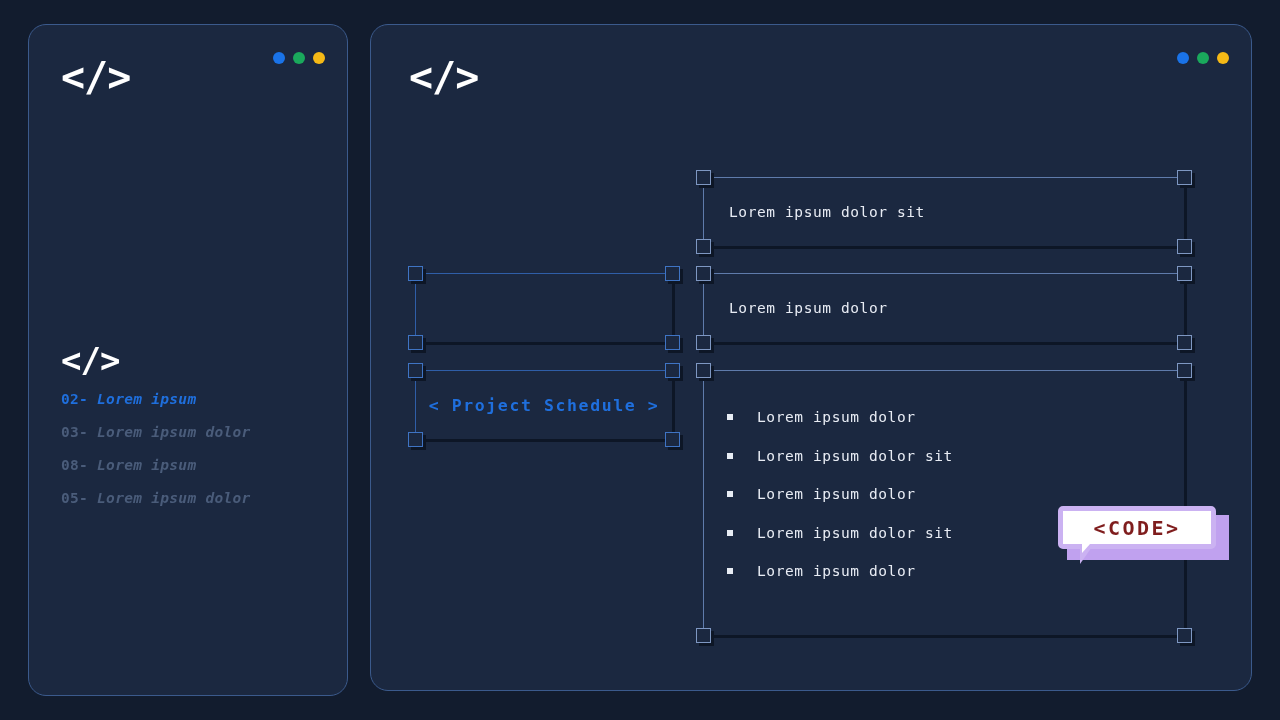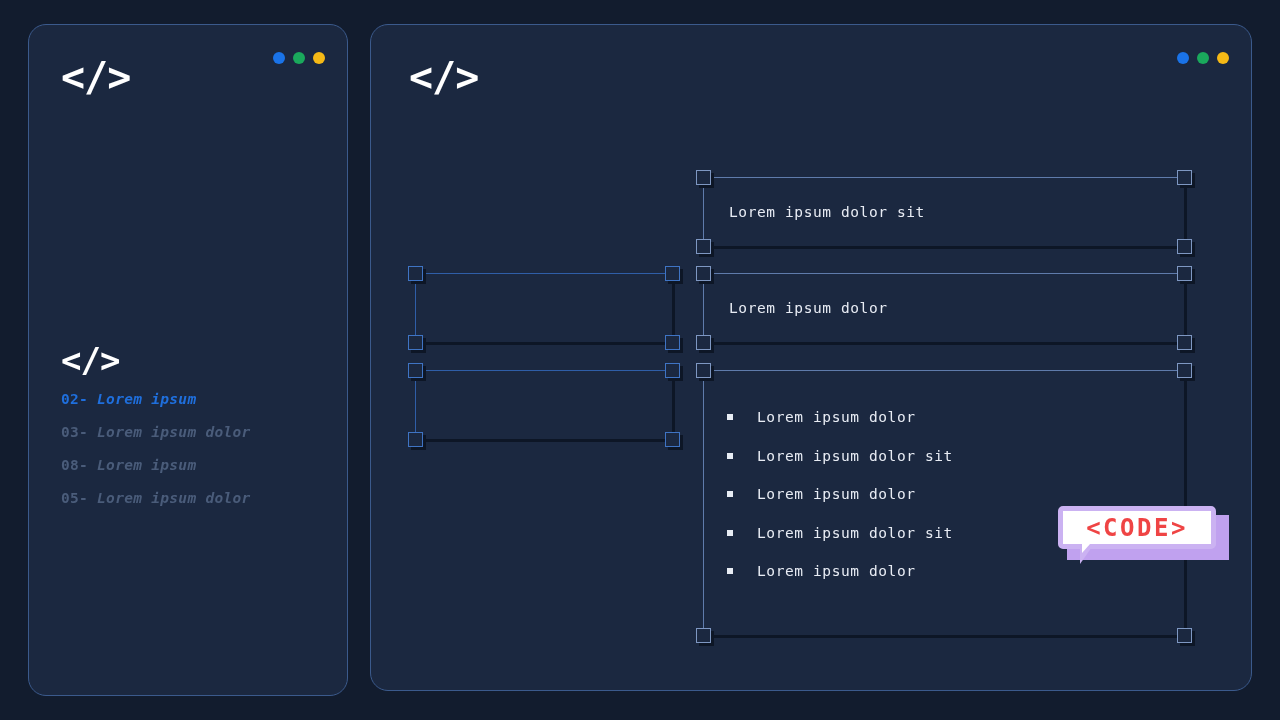--- a/index.html
+++ b/index.html
@@ -264,22 +264,22 @@
     width: 158px;
     height: 43px;
     background: #ffffff;
     border: 5px solid #cbb2f2;
     border-radius: 5px;
     display: flex;
     align-items: center;
     justify-content: center;
   }
   #code-badge .badge-text {
-    color: #ef4444;
-    font-size: 24px;
+    color: #7f1d1d;
+    font-size: 20px;
     font-weight: bold;
     letter-spacing: 2.5px;
     white-space: nowrap;
   }
   #code-badge .badge-tail {
     position: absolute;
     left: 22px;
     top: 38px;
     width: 0; height: 0;
     border-left: 14px solid #cbb2f2;
@@ -387,20 +387,21 @@
     <span class="edge edge-top"></span>
     <span class="edge edge-left"></span>
     <span class="edge edge-right"></span>
     <span class="edge edge-bottom"></span>
     <span class="edge-bottom-shadow"></span>
     <span class="edge-right-shadow"></span>
     <span class="handle tl"></span>
     <span class="handle tr"></span>
     <span class="handle bl"></span>
     <span class="handle br"></span>
+    <span class="frame-label">&lt; Project Schedule &gt;</span>
   </div>
 
   <div class="frame light" style="left:332px; top:345px; width:482px; height:266px;">
     <span class="edge edge-top"></span>
     <span class="edge edge-left"></span>
     <span class="edge edge-right"></span>
     <span class="edge edge-bottom"></span>
     <span class="edge-bottom-shadow"></span>
     <span class="edge-right-shadow"></span>
     <span class="handle tl"></span>

